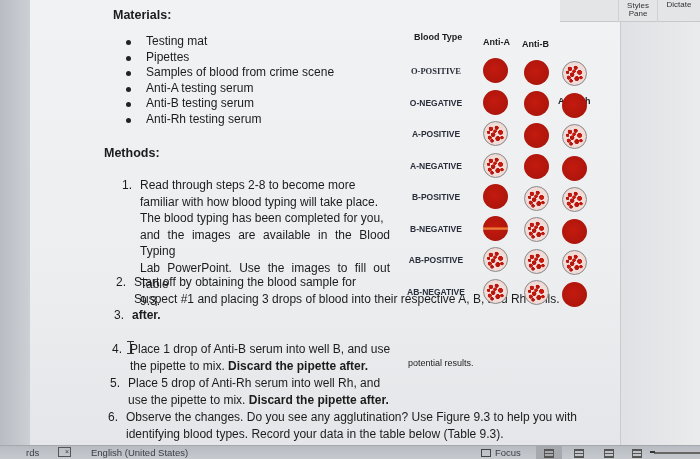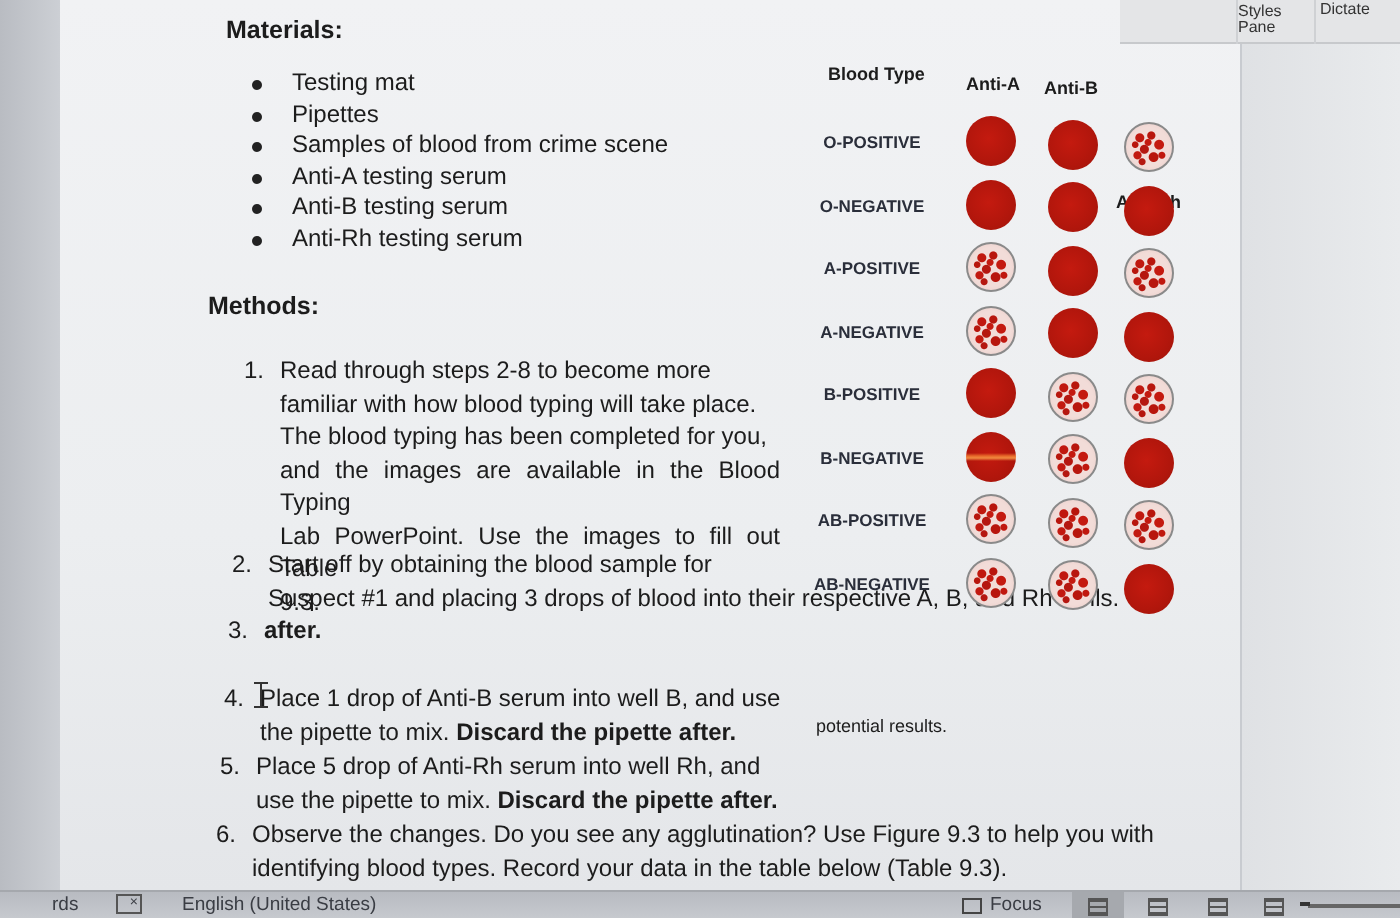--- a/index.html
+++ b/index.html
@@ -24,21 +24,21 @@
     background: linear-gradient(90deg, #dfe1e4, #e9ebed);
     border-left: 1px solid #c8cbd0;
   }
   
   .ribbon {
     position: absolute; left: 560px; top: 0; width: 140px; height: 22px;
     background: #e4e5e7; border-bottom: 1px solid #c7c9cc;
   }
   .ribbon-btn {
     position: absolute; top: 0; height: 22px; font-size: 8px; color: #333;
-    line-height: 8px; padding-top: 2px;
+    text-align: center; line-height: 8px; padding-top: 2px;
   }
   .ribbon-btn.styles { left: 58px; width: 40px; border-left: 1px solid #cfd1d4; border-right: 1px solid #cfd1d4; }
   .ribbon-btn.dictate { left: 100px; width: 38px; padding-top: 0; line-height: 10px; }
   .ribbon-btn span { display: block; }
 
   .heading { position: absolute; font-weight: bold; font-size: 12.5px; }
   .materials-heading { left: 113px; top: 8px; }
   .methods-heading { left: 104px; top: 146px; }
 
   .bullets { position: absolute; left: 122px; top: 34px; list-style: none; }
@@ -175,21 +175,21 @@
 </div>
 
 <div class="cursor-ibeam"></div>
 
 <div class="figure">
   <div class="fig-header" style="left:14px;">Blood Type</div>
   <div class="fig-header" style="left:83px; top:9px;">Anti-A</div>
   <div class="fig-header" style="left:122px; top:11px;">Anti-B</div>
   <div class="fig-header" style="left:158px; top:29px;margin-top:39px;">Anti-Rh</div>
   <div id="fig-rows">
-      <div class="row-label" style="top: 38px;">O-POSITIVE</div>
+      <div class="row-label" style="top: 38px; font-family: Liberation Serif, serif;">O-POSITIVE</div>
       <div class="well solid" style="left: 83px; top: 30px;"></div>
       <div class="well solid" style="left: 124px; top: 31.5px;"></div>
       <div class="well clump" style="left: 162px; top: 33px;"></div>
       <div class="row-label" style="top: 69.5px;">O-NEGATIVE</div>
       <div class="well solid" style="left: 83px; top: 61.5px;"></div>
       <div class="well solid" style="left: 124px; top: 63px;"></div>
       <div class="well solid" style="left: 162px; top: 64.5px;"></div>
       <div class="row-label" style="top: 101px;">A-POSITIVE</div>
       <div class="well clump" style="left: 83px; top: 93px;"></div>
       <div class="well solid" style="left: 124px; top: 94.5px;"></div>

